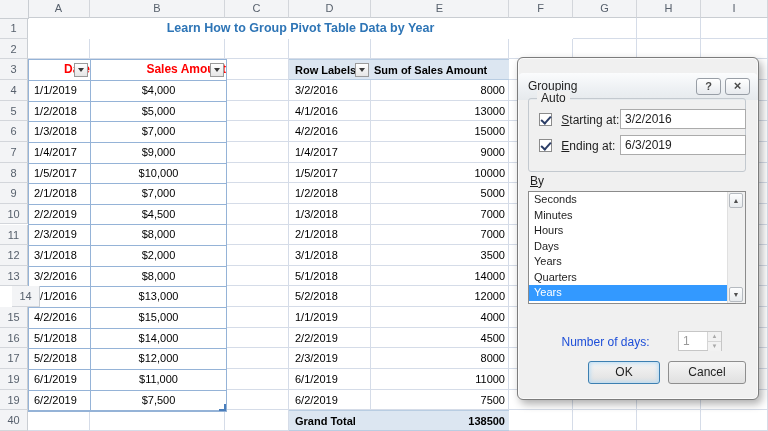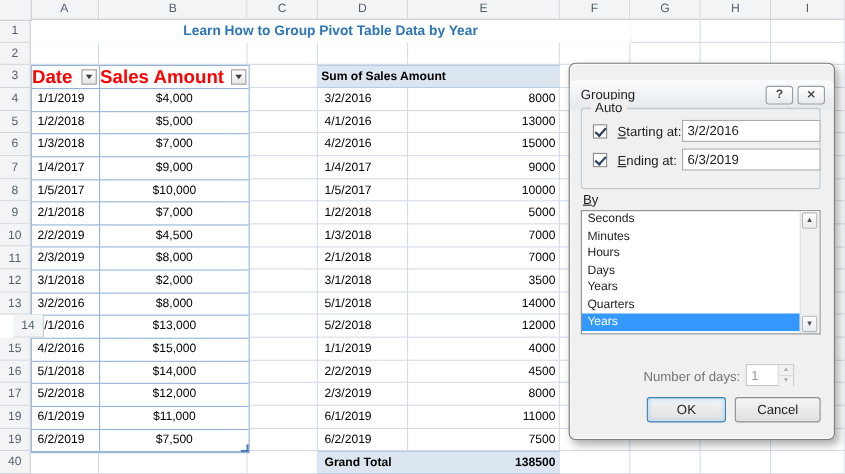--- a/index.html
+++ b/index.html
@@ -25,21 +25,21 @@
 
   
   #dataTable{position:absolute;left:28px;width:199px;background:#fff;z-index:1;box-sizing:border-box;
           border:1px solid var(--table-border,#95B3D7);}
   .dt-row{display:flex;height:20.65px;}
   .dt-cell{position:relative;box-sizing:border-box;height:20.65px;line-height:19.65px;
           border-right:1px solid var(--table-border,#95B3D7);border-bottom:1px solid var(--table-border,#95B3D7);}
   .dt-c0{width:62px;padding-left:5px;}
   .dt-c1{width:135px;text-align:center;border-right:none;}
   .dt-row:last-child .dt-cell{border-bottom:none;}
-  .dt-h{font-weight:bold;color:var(--table-header-text,#FF0000);text-align:left;padding-left:0;font-size:17px;}
+  .dt-h{font-weight:bold;color:var(--table-header-text,#FF0000);text-align:right;padding-left:0;font-size:12px;}
   .corner-handle{position:absolute;right:0;bottom:0;width:5px;height:5px;
           border-right:2px solid #4a7ebb;border-bottom:2px solid #4a7ebb;}
 
   
   .fbtn{position:absolute;right:2px;top:3px;width:14px;height:14px;box-sizing:border-box;
         background:linear-gradient(#ffffff,#e6e6e6);border:1px solid #9a9a9a;
         display:flex;align-items:center;justify-content:center;}
   .fbtn::after{content:"";border-left:3px solid transparent;border-right:3px solid transparent;
         border-top:4px solid #3a3a3a;}
 
@@ -89,21 +89,21 @@
         background:#fff;border:1px solid #8b8b8b;overflow:hidden;}
   .lb-item{height:15.5px;line-height:15.5px;padding-left:5px;margin-right:3px;font-size:11px;}
   .lb-item.selected{background:var(--selection,#3399FF);color:#fff;}
   .lb-scroll{position:absolute;right:0;top:0;bottom:0;width:17px;background:#f0f0f0;
         border-left:1px solid #e0e0e0;}
   .sb{position:absolute;left:1px;width:14px;height:15px;box-sizing:border-box;border:1px solid #b5bac0;
         border-radius:2px;background:linear-gradient(#fcfdfe,#e8ebee);text-align:center;
         font-size:7px;line-height:13px;color:#505050;}
   .sb.up{top:1px;} .sb.dn{bottom:1px;}
 
-  .num-label{position:absolute;left:20px;top:277px;width:135px;text-align:right;color:#737373;}
+  .num-label{position:absolute;left:20px;top:277px;width:135px;text-align:center;color:#1d4ed8;}
   .spinner{position:absolute;left:160px;top:273px;width:44px;height:20px;box-sizing:border-box;
         background:#fff;border:1px solid #c6c6c6;}
   .spin-val{position:absolute;left:4px;top:1px;line-height:16px;color:#9a9a9a;}
   .spin-arrows{position:absolute;right:0;top:0;bottom:0;width:13px;border-left:1px solid #d5d5d5;}
   .sa{height:9px;text-align:center;font-size:6px;line-height:9px;color:#a9a9a9;background:#f2f2f2;}
   .sa + .sa{border-top:1px solid #d5d5d5;}
 
   .dlg-btn{position:absolute;top:303px;height:23px;box-sizing:border-box;border-radius:3px;
         text-align:center;line-height:21px;background:linear-gradient(#f5f5f5,#e0e0e0);
         border:1px solid #8e8e8e;}
@@ -186,20 +186,21 @@
         <div class="dt-cell dt-c1">$11,000</div>
       </div>
       <div class="dt-row">
         <div class="dt-cell dt-c0">6/2/2019</div>
         <div class="dt-cell dt-c1">$7,500</div>
       </div>
       <div class="corner-handle"></div>
     </div>
   <div id="pivotTable" style="top: 59.3px;">
       <div class="pv-row pv-head">
+        <div class="pv-c0">Row Labels<div class="fbtn"></div></div>
         <div class="pv-c1">Sum of Sales Amount</div>
       </div>
       <div class="pv-row">
         <div class="pv-c0">3/2/2016</div>
         <div class="pv-c1">8000</div>
       </div>
       <div class="pv-row">
         <div class="pv-c0">4/1/2016</div>
         <div class="pv-c1">13000</div>
       </div>

